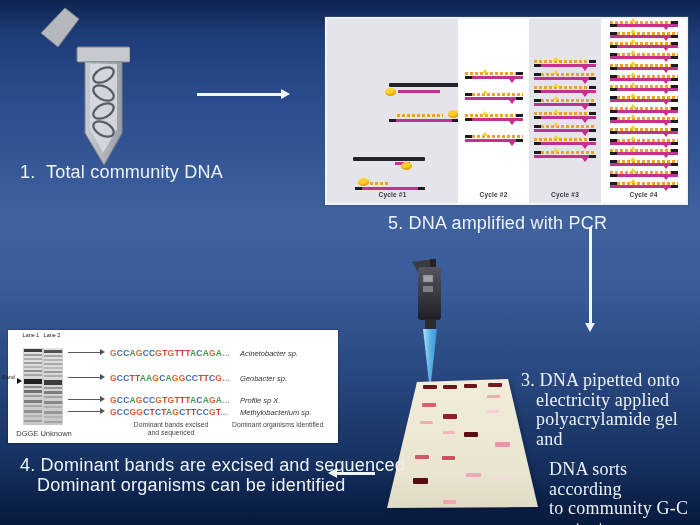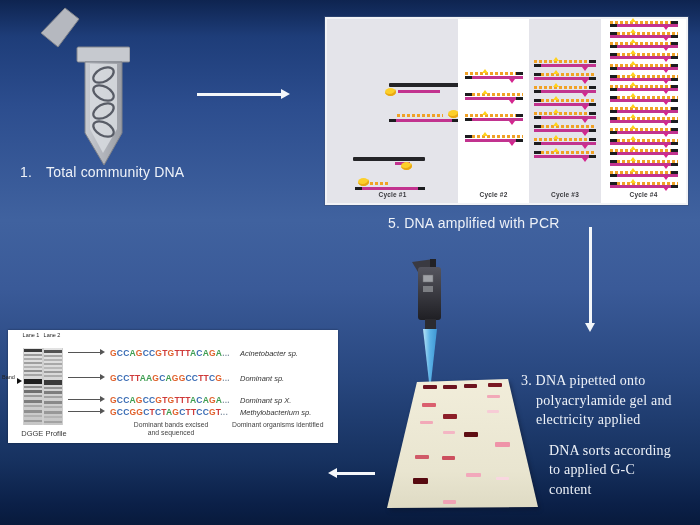--- a/index.html
+++ b/index.html
@@ -1,21 +1,21 @@
 <!DOCTYPE html>
 <html><head>
 <meta charset="utf-8">
 <style>
   html,body{margin:0;padding:0;background:#000;}
   .stage{position:relative;width:700px;height:525px;overflow:hidden;
     font-family:"Liberation Sans",sans-serif;
     background:linear-gradient(180deg,#0e2450 0%,#1e3d79 7%,#2c4d8e 20%,#40629f 42%,#3a5a98 55%,#28477f 72%,#16315f 88%,#0b2048 96%,#081a3c 100%);}
   .abs{position:absolute;}
   
-  .cap-txt{position:absolute;color:#eef2f8;font-size:14px;line-height:19.5px;letter-spacing:.2px;}
+  .cap-txt{position:absolute;color:#eef2f8;font-size:18px;line-height:19.5px;letter-spacing:.2px;}
   .ind17{padding-left:17px;} .ind15{padding-left:15px;} .ind26{padding-left:26px;}
   .num{display:inline-block;width:26px;}
   
   .arr{position:absolute;background:#f4f7fa;}
   .arr.h{height:2.6px;} .arr.v{width:2.6px;}
   .arr.head-r::after{content:'';position:absolute;right:-9px;top:50%;transform:translateY(-50%);
     border-left:9px solid #f4f7fa;border-top:5.5px solid transparent;border-bottom:5.5px solid transparent;}
   .arr.head-d::after{content:'';position:absolute;bottom:-9px;left:50%;transform:translateX(-50%);
     border-top:9px solid #f4f7fa;border-left:5.5px solid transparent;border-right:5.5px solid transparent;}
   .arr.head-l::before{content:'';position:absolute;left:-9px;top:50%;transform:translateY(-50%);
@@ -532,25 +532,25 @@
           <div class="gband" style="left: 81px; top: 100px; width: 15px; height: 4px; background: rgb(242, 168, 187);"></div>
           <div class="gband" style="left: 111px; top: 104px; width: 13px; height: 3px; background: rgb(249, 215, 224);"></div>
           <div class="gband" style="left: 28px; top: 105px; width: 15px; height: 6px; background: rgb(87, 10, 16);"></div>
           <div class="gband" style="left: 58px; top: 127px; width: 13px; height: 4px; background: rgb(240, 163, 181);"></div>
         </div>
       </div>
   </div>
 
   <div class="cap-txt" style="left:521px;top:371px;width:176px;font-family:Liberation Serif, serif;">
     <div>3. DNA pipetted onto</div>
+    <div class="ind15">electricity applied</div>
     <div class="ind15">polyacrylamide gel and</div>
-    <div class="ind15">electricity applied</div>
     <div style="margin-top:11px;">
       <div class="ind17" style="padding-left:28px;">DNA sorts according</div>
-      <div class="ind17" style="padding-left:28px;">to applied G-C</div>
+      <div class="ind17" style="padding-left:28px;">to community G-C</div>
       <div class="ind17" style="padding-left:28px;">content</div>
     </div>
   </div>
 
   <div class="dgge">
     <div class="lanelbl" style="left:14px;top:2px;">Lane 1</div>
     <div class="lanelbl" style="left:35px;top:2px;">Lane 2</div>
     <div class="minigel" id="minigel">
         <div class="lane" style="left: 1px;">
           <div class="stripe" style="top: 1px; height: 3px; background: rgb(58, 58, 58); opacity: 1;"></div>
@@ -584,46 +584,50 @@
           <div class="stripe" style="top: 48px; height: 2px; background: rgb(154, 154, 154); opacity: 0.85;"></div>
           <div class="stripe" style="top: 53px; height: 3px; background: rgb(125, 125, 125); opacity: 0.85;"></div>
           <div class="stripe" style="top: 58px; height: 2px; background: rgb(168, 168, 168); opacity: 0.85;"></div>
           <div class="stripe" style="top: 63px; height: 3px; background: rgb(143, 143, 143); opacity: 0.85;"></div>
           <div class="stripe" style="top: 68px; height: 2px; background: rgb(176, 176, 176); opacity: 0.85;"></div>
           <div class="stripe" style="top: 73px; height: 2px; background: rgb(156, 156, 156); opacity: 0.85;"></div>
         </div>
       </div>
     <div class="bandlbl">Band</div>
     <div class="bandarrow"></div>
-    <div class="gelcap">DGGE Profile</div>
+    <div class="gelcap">DGGE Unknown</div>
     <div class="seqrows" id="seqrows">
         <div class="seqrow" style="top:4px">
           <i class="seqarrow"></i>
           <span class="seq"><span style="color:#e0622d">G</span><span style="color:#3a6cb4">C</span><span style="color:#3a6cb4">C</span><span style="color:#3f9e53">A</span><span style="color:#e0622d">G</span><span style="color:#3a6cb4">C</span><span style="color:#3a6cb4">C</span><span style="color:#e0622d">G</span><span style="color:#cf3a3a">T</span><span style="color:#e0622d">G</span><span style="color:#cf3a3a">T</span><span style="color:#cf3a3a">T</span><span style="color:#cf3a3a">T</span><span style="color:#3f9e53">A</span><span style="color:#3a6cb4">C</span><span style="color:#3f9e53">A</span><span style="color:#e0622d">G</span><span style="color:#3f9e53">A</span><span style="color:#8a98a8">.</span><span style="color:#8a98a8">.</span><span style="color:#8a98a8">.</span></span>
           <span class="org">Acinetobacter sp.</span>
         </div>
         <div class="seqrow" style="top:29px">
           <i class="seqarrow"></i>
           <span class="seq"><span style="color:#e0622d">G</span><span style="color:#3a6cb4">C</span><span style="color:#3a6cb4">C</span><span style="color:#cf3a3a">T</span><span style="color:#cf3a3a">T</span><span style="color:#3f9e53">A</span><span style="color:#3f9e53">A</span><span style="color:#e0622d">G</span><span style="color:#3a6cb4">C</span><span style="color:#3f9e53">A</span><span style="color:#e0622d">G</span><span style="color:#e0622d">G</span><span style="color:#3a6cb4">C</span><span style="color:#3a6cb4">C</span><span style="color:#cf3a3a">T</span><span style="color:#cf3a3a">T</span><span style="color:#3a6cb4">C</span><span style="color:#e0622d">G</span><span style="color:#8a98a8">.</span><span style="color:#8a98a8">.</span><span style="color:#8a98a8">.</span></span>
-          <span class="org">Dominant sp.</span>
+          <span class="org">Geobacter sp.</span>
         </div>
         <div class="seqrow" style="top:51px">
           <i class="seqarrow"></i>
           <span class="seq"><span style="color:#e0622d">G</span><span style="color:#3a6cb4">C</span><span style="color:#3a6cb4">C</span><span style="color:#3f9e53">A</span><span style="color:#e0622d">G</span><span style="color:#3a6cb4">C</span><span style="color:#3a6cb4">C</span><span style="color:#e0622d">G</span><span style="color:#cf3a3a">T</span><span style="color:#e0622d">G</span><span style="color:#cf3a3a">T</span><span style="color:#cf3a3a">T</span><span style="color:#cf3a3a">T</span><span style="color:#3f9e53">A</span><span style="color:#3a6cb4">C</span><span style="color:#3f9e53">A</span><span style="color:#e0622d">G</span><span style="color:#3f9e53">A</span><span style="color:#8a98a8">.</span><span style="color:#8a98a8">.</span><span style="color:#8a98a8">.</span></span>
-          <span class="org">Dominant sp X.</span>
+          <span class="org">Profile sp X.</span>
         </div>
         <div class="seqrow" style="top:63px">
           <i class="seqarrow"></i>
           <span class="seq"><span style="color:#e0622d">G</span><span style="color:#3a6cb4">C</span><span style="color:#3a6cb4">C</span><span style="color:#e0622d">G</span><span style="color:#e0622d">G</span><span style="color:#3a6cb4">C</span><span style="color:#cf3a3a">T</span><span style="color:#3a6cb4">C</span><span style="color:#cf3a3a">T</span><span style="color:#3f9e53">A</span><span style="color:#e0622d">G</span><span style="color:#3a6cb4">C</span><span style="color:#cf3a3a">T</span><span style="color:#cf3a3a">T</span><span style="color:#3a6cb4">C</span><span style="color:#3a6cb4">C</span><span style="color:#e0622d">G</span><span style="color:#cf3a3a">T</span><span style="color:#8a98a8">.</span><span style="color:#8a98a8">.</span><span style="color:#8a98a8">.</span></span>
           <span class="org">Methylobacterium sp.</span>
         </div>
       </div>
     <div class="capt" style="left:104px;top:91px;width:118px;text-align:center;">
       <div>Dominant bands excised</div>
       <div>and sequenced</div>
     </div>
     <div class="capt" style="left:224px;top:91px;width:104px;">Dominant organisms identified</div>
   </div>
 
+  <div class="cap-txt" style="left:20px;top:456px;">
+    <div>4. Dominant bands are excised and sequenced</div>
+    <div class="ind17">Dominant organisms can be identified</div>
+  </div>
 
   <div class="arr h head-l" style="left:337px;top:472px;width:38px;"></div>
 
 </div>
 
 </body></html>

